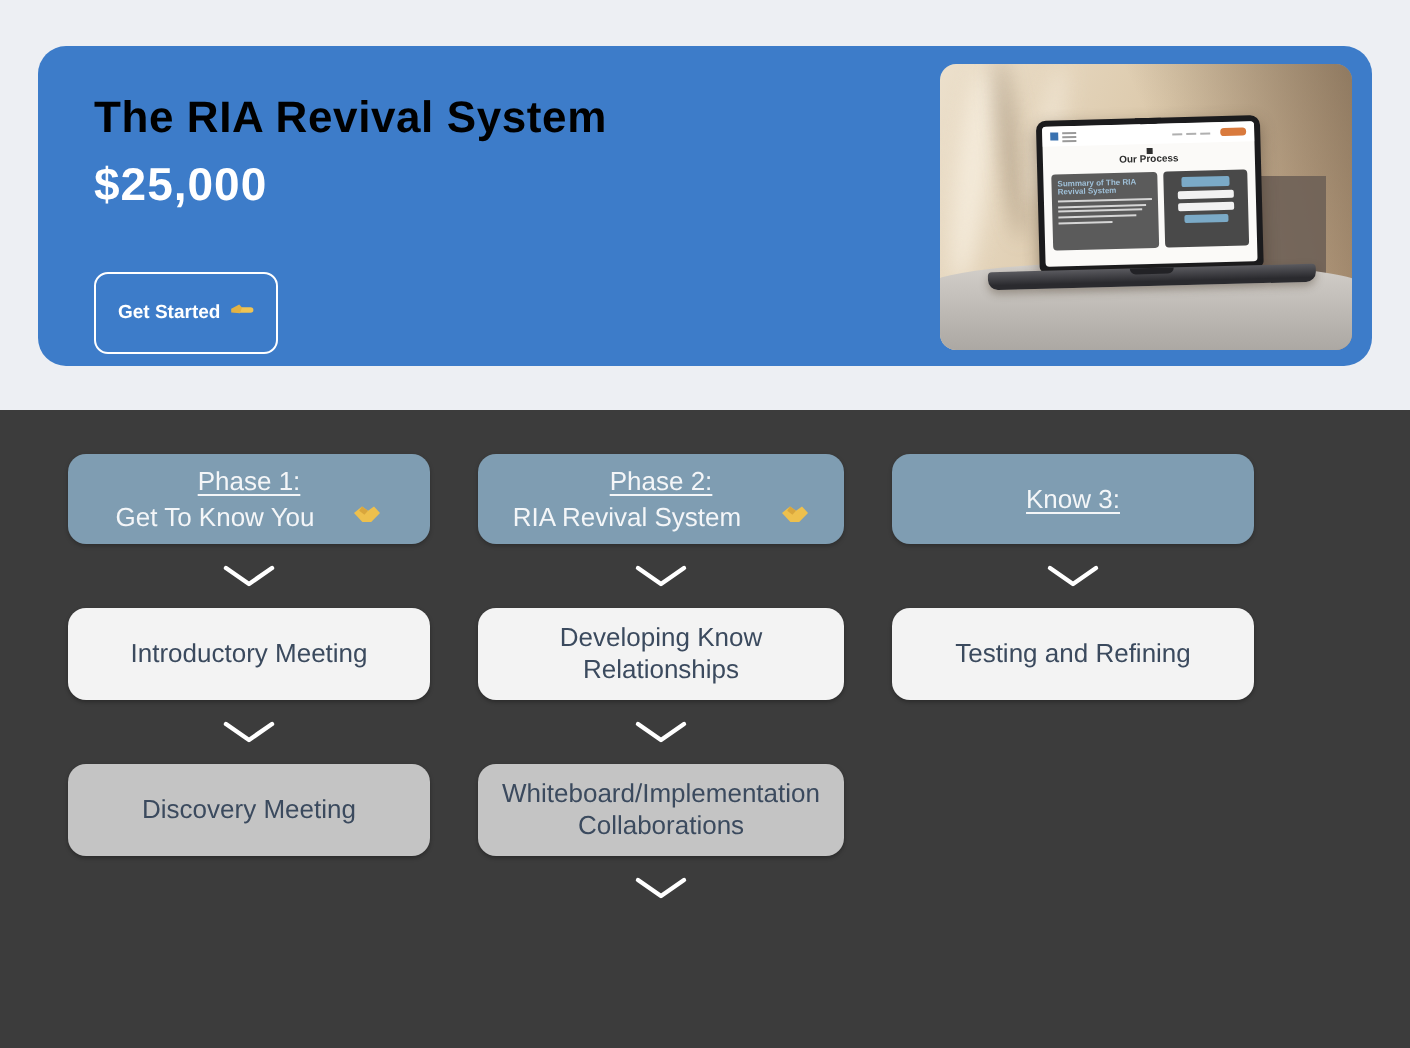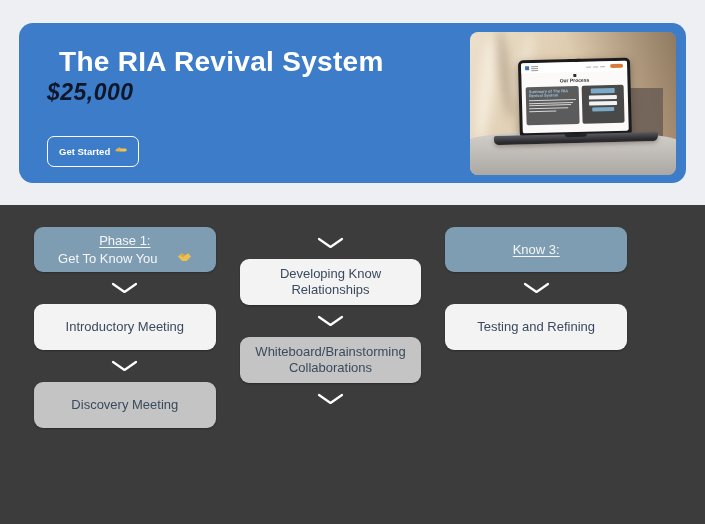--- a/index.html
+++ b/index.html
@@ -4,25 +4,25 @@
 <style>
   * { margin:0; padding:0; box-sizing:border-box; }
   html,body { background:#3c3c3c; }
   body { font-family:"Liberation Sans", sans-serif; }
   .page { position:relative; width:705px; height:524px; overflow:hidden; background:#3c3c3c; }
 
   
   .hero { position:absolute; top:0; left:0; width:705px; height:205px; background:#edeff3; }
   .hero-card { position:absolute; left:19px; top:23px; width:667px; height:160px;
                background:#3d7cc9; border-radius:14px; }
-  .hero-title { position:absolute; left:28px; top:23px; font-size:28px; font-weight:bold;
-                color:#ffffff; letter-spacing:.3px;margin-left:12px; }
+  .hero-title { position:absolute; left:28px; top:23px; font-size:22px; font-weight:bold;
+                color:#000000; letter-spacing:.3px; }
   .hero-price { position:absolute; left:28px; top:56px; font-size:23px; font-weight:bold;
-                font-style:italic; color:#0f172a; letter-spacing:.5px; }
-  .cta { position:absolute; left:28px; top:113px; height:31px; display:inline-flex;
+                color:#ffffff; letter-spacing:.5px; }
+  .cta { position:absolute; left:28px; top:113px; height:41px; display:inline-flex;
          align-items:center; gap:5px; padding:0 11px; background:transparent;
          border:1.6px solid #ffffff; border-radius:7px; color:#ffffff; font-weight:bold;
          font-size:9.5px; font-family:"Liberation Sans",sans-serif; cursor:pointer; }
 
   
   .photo { position:absolute; left:451px; top:9px; width:206px; height:143px;
            border-radius:8px; overflow:hidden; }
   .ph-bg { position:absolute; inset:0;
            background:linear-gradient(115deg,#ece0cc 0%,#dcc9ab 45%,#cbb293 75%,#bda182 100%); }
   .ph-shade-right { position:absolute; inset:0;
@@ -194,35 +194,47 @@
           <svg width="27" height="12" viewBox="0 0 27 12">
               <polyline points="2,2 13.5,10 25,2" fill="none" stroke="#ffffff" stroke-width="2.2" stroke-linecap="round" stroke-linejoin="round"></polyline>
             </svg>
         </div>
         <div class="step-box step-gray">
           <span>Discovery Meeting</span>
         </div>
       </div>
 
       <div class="col">
+        <div class="phase-box">
+          <span class="phase-line1">Phase 2:</span>
+          <span class="phase-line2">
+            <span>RIA Revival System</span>
+            <span>
+              <svg width="15" height="11" viewBox="0 0 15 11">
+                <path d="M1 4.5 L5 1.2 L8 3.4 L11 1.2 L14 4.5 L9.6 9 L5.2 9 Z" fill="#eec04d"></path>
+                <path d="M5 1.2 L8 3.4 L6.2 5.4 L3.6 3.4 Z" fill="#d9a63c"></path>
+              </svg>
+            </span>
+          </span>
+        </div>
         <div class="chev">
           <svg width="27" height="12" viewBox="0 0 27 12">
               <polyline points="2,2 13.5,10 25,2" fill="none" stroke="#ffffff" stroke-width="2.2" stroke-linecap="round" stroke-linejoin="round"></polyline>
             </svg>
         </div>
         <div class="step-box step-light">
           <span>Developing Know Relationships</span>
         </div>
         <div class="chev">
           <svg width="27" height="12" viewBox="0 0 27 12">
               <polyline points="2,2 13.5,10 25,2" fill="none" stroke="#ffffff" stroke-width="2.2" stroke-linecap="round" stroke-linejoin="round"></polyline>
             </svg>
         </div>
         <div class="step-box step-gray">
-          <span>Whiteboard/Brainstorming Collaborations</span>
+          <span>Whiteboard/Implementation Collaborations</span>
         </div>
         <div class="chev">
           <svg width="27" height="12" viewBox="0 0 27 12">
               <polyline points="2,2 13.5,10 25,2" fill="none" stroke="#ffffff" stroke-width="2.2" stroke-linecap="round" stroke-linejoin="round"></polyline>
             </svg>
         </div>
       </div>
 
       <div class="col">
         <div class="phase-box">

